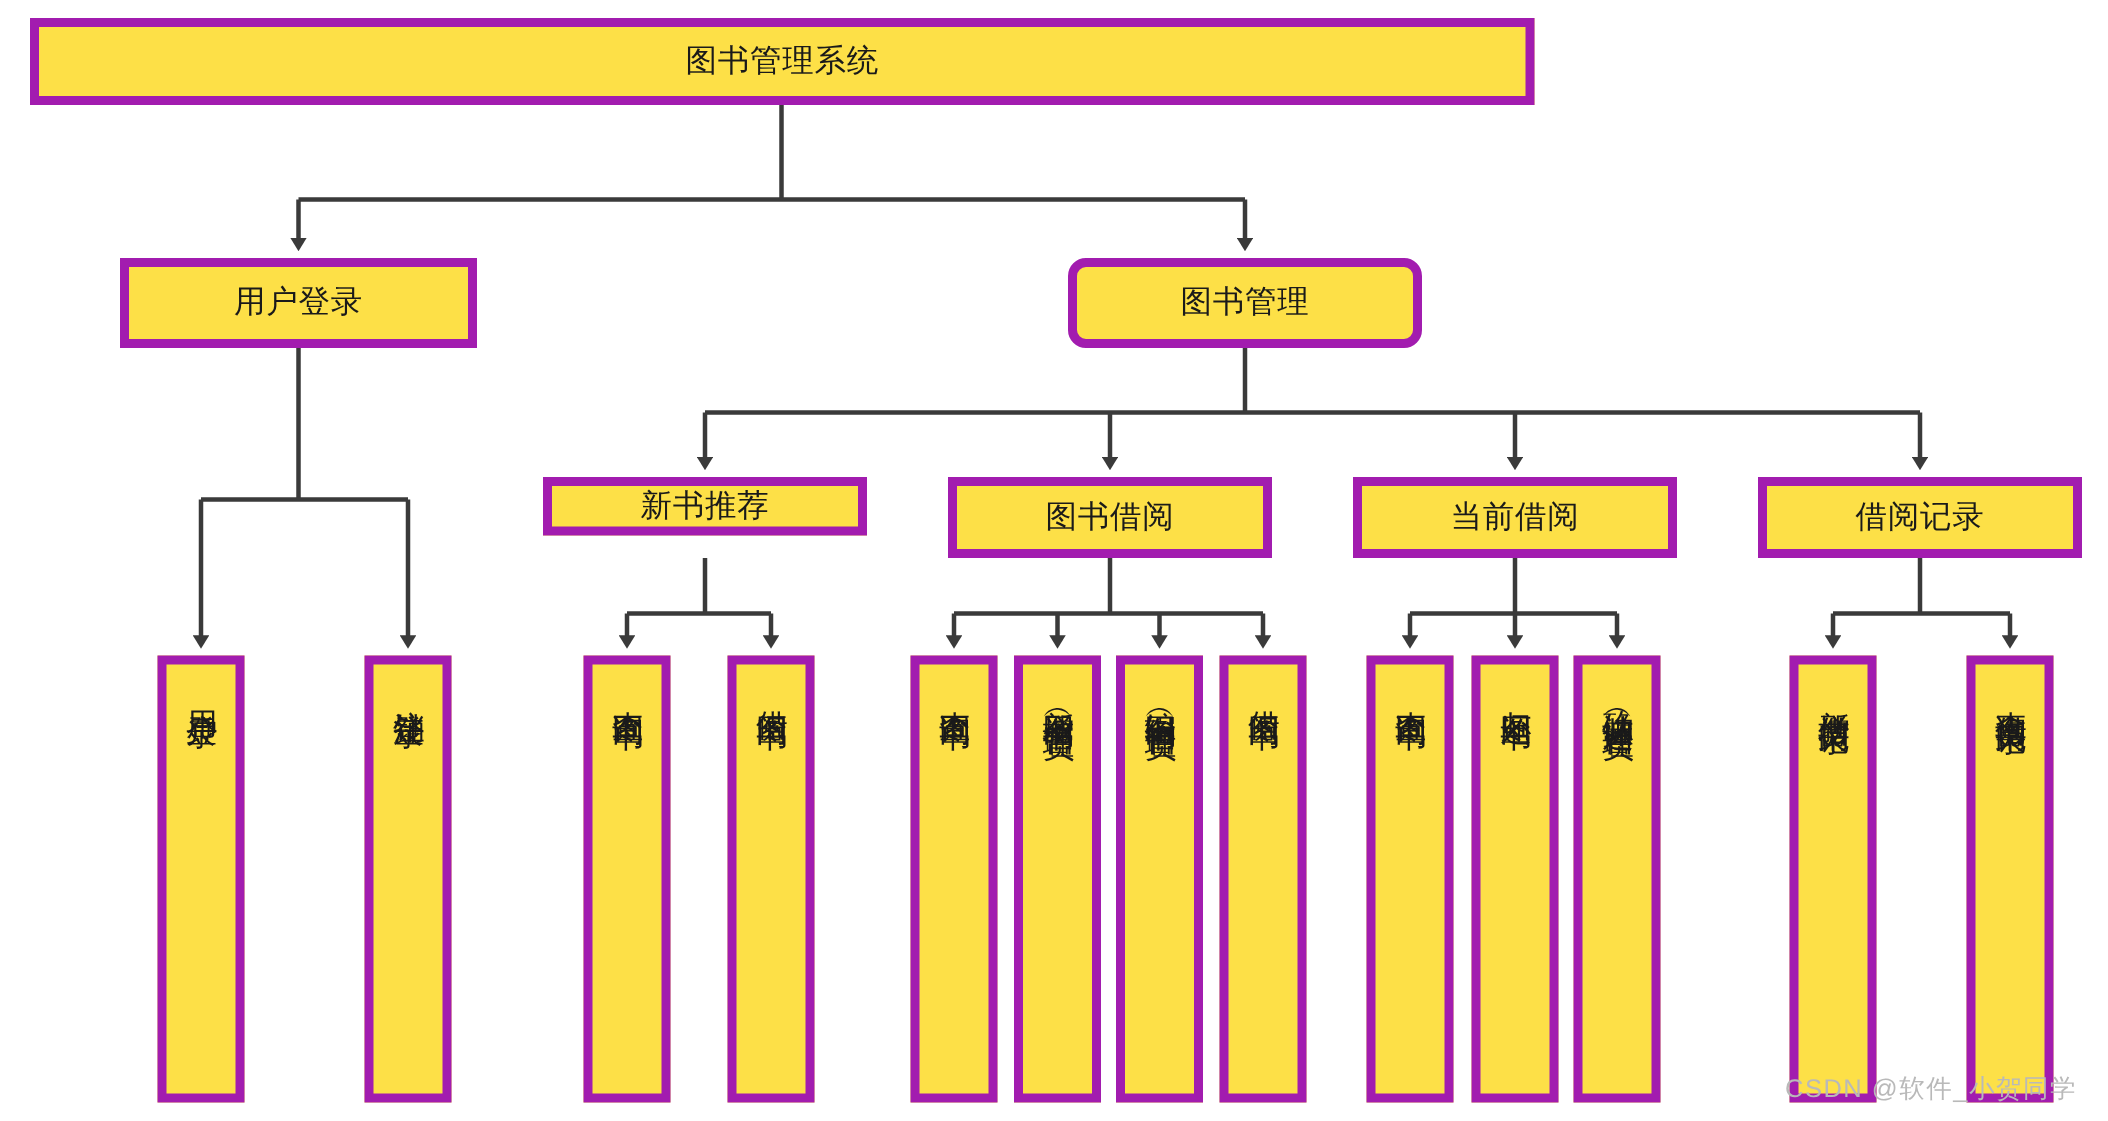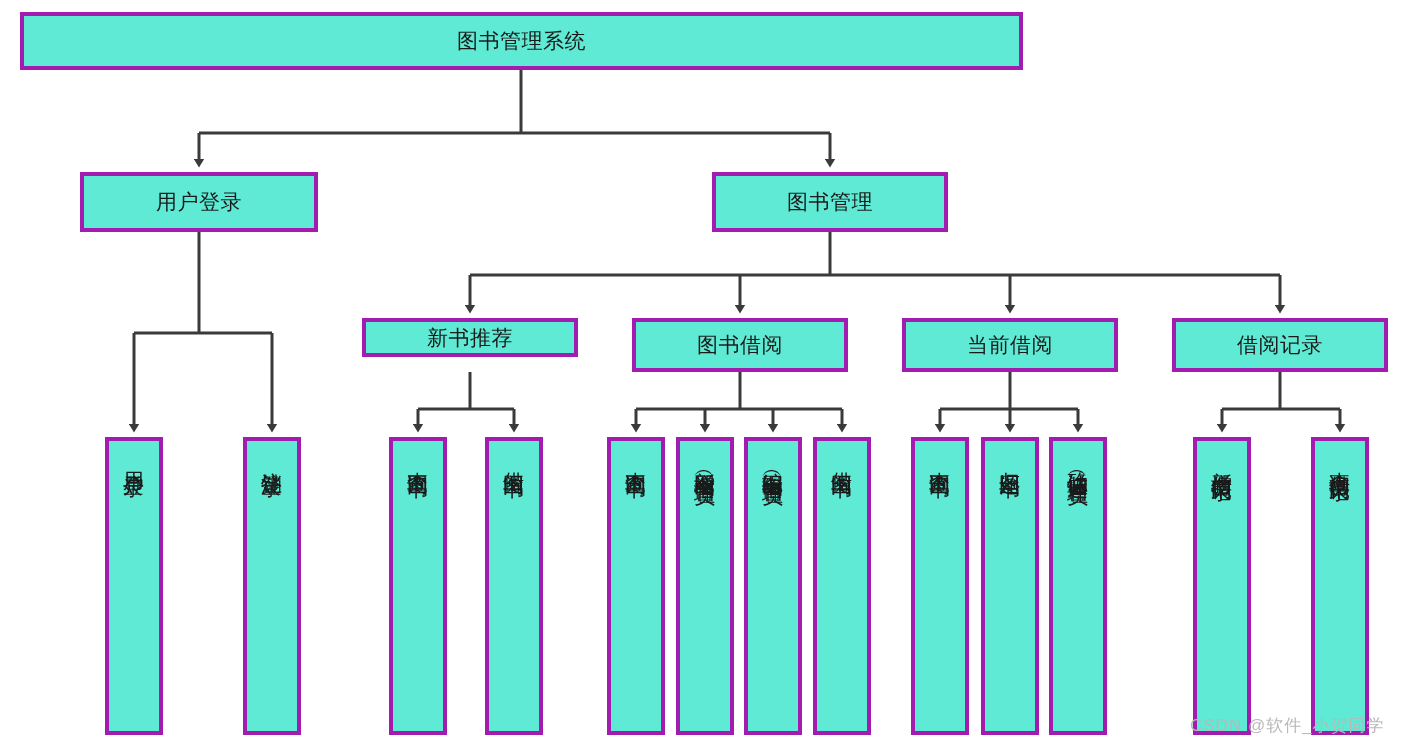--- a/index.html
+++ b/index.html
@@ -22,22 +22,22 @@
     position: absolute;
     left: 0;
     top: 0;
     width: 1405px;
     height: 747px;
     pointer-events: none;
   }
   .node {
     position: absolute;
     box-sizing: border-box;
-    background: #5eead4;
-    border: 4px solid #a21caf;
+    background: #fde047;
+    border: 6px solid #a21caf;
     display: flex;
     align-items: center;
     justify-content: center;
     color: #1a1a1a;
     z-index: 2;
   }
   .node .label {
     display: block;
     text-align: center;
     line-height: 1.12;
@@ -128,21 +128,21 @@
     </g>
   </svg>
 
   <div class="node root horiz" style="left:20px; top:12px; width:1003px; height:58px;">
     <span class="label">图书管理系统</span>
   </div>
 
   <div class="node horiz" style="left:80px; top:172px; width:238px; height:60px;">
     <span class="label">用户登录</span>
   </div>
-  <div class="node horiz" style="left:712px; top:172px; width:236px; height:60px;">
+  <div class="node horiz" style="left:712px; top:172px; width:236px; height:60px;border-radius:12px;">
     <span class="label">图书管理</span>
   </div>
 
   <div class="node horiz" style="left:362px; top:318px; width:216px; height:39px;">
     <span class="label">新书推荐</span>
   </div>
   <div class="node horiz" style="left:632px; top:318px; width:216px; height:54px;justify-content:center;">
     <span class="label">图书借阅</span>
   </div>
   <div class="node horiz" style="left:902px; top:318px; width:216px; height:54px;">

